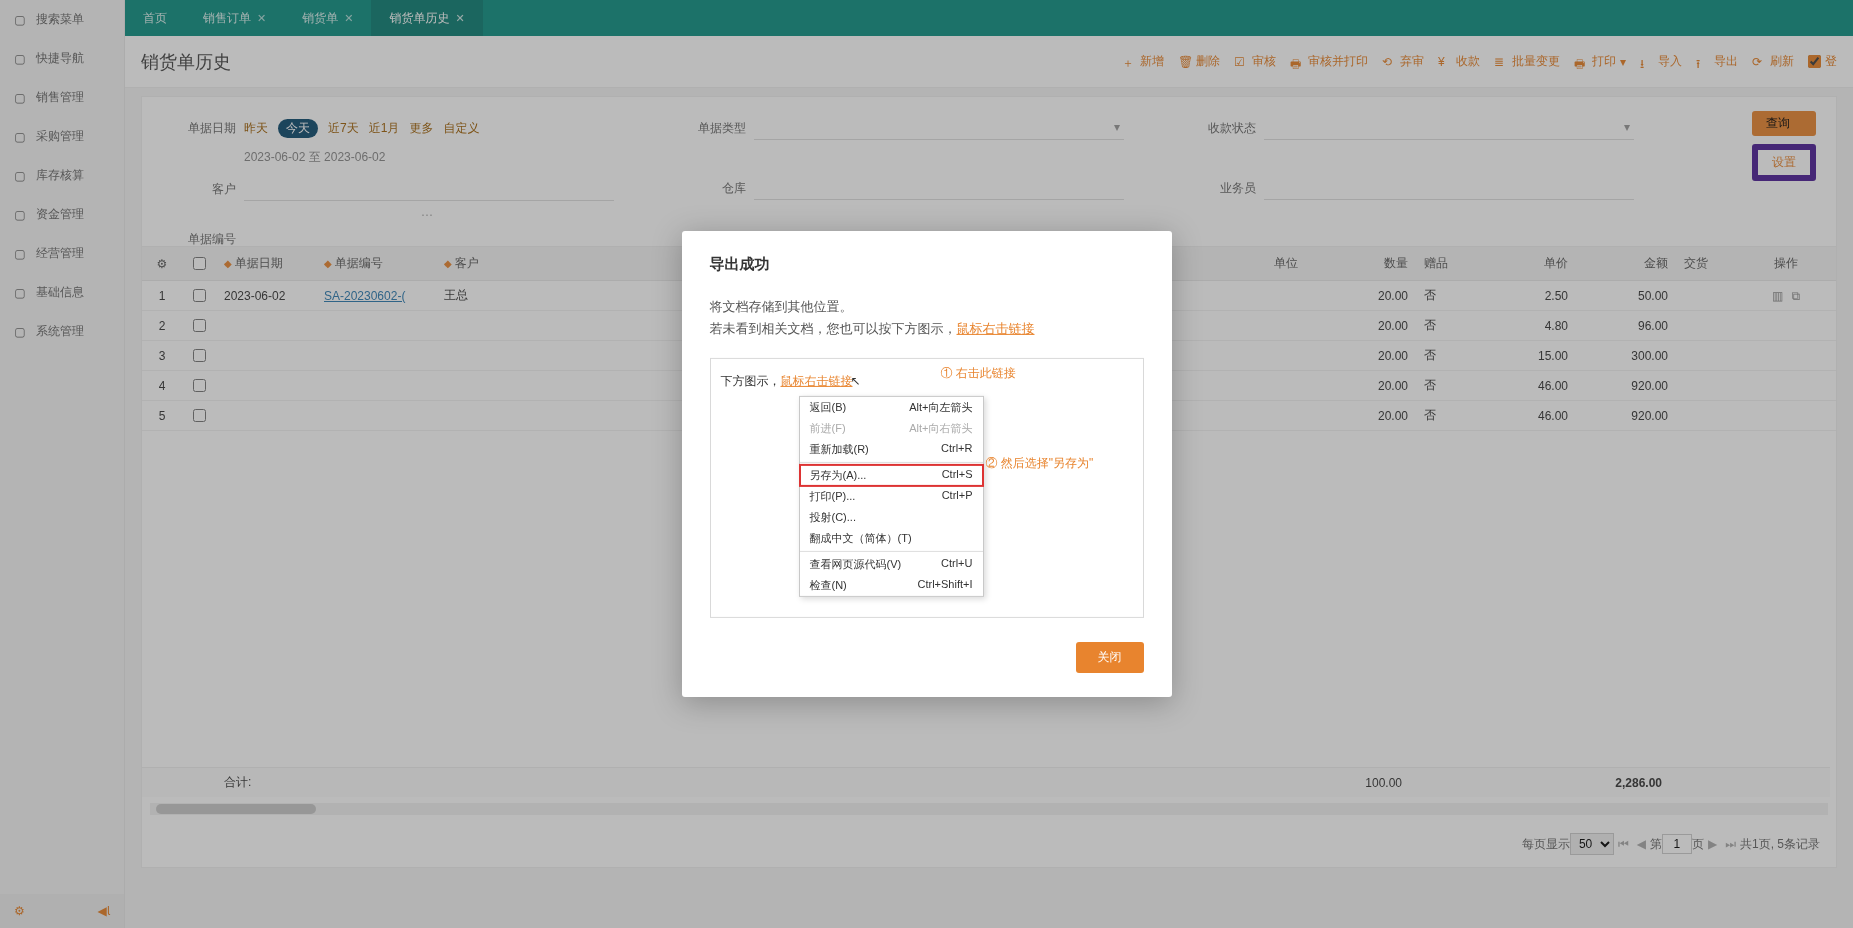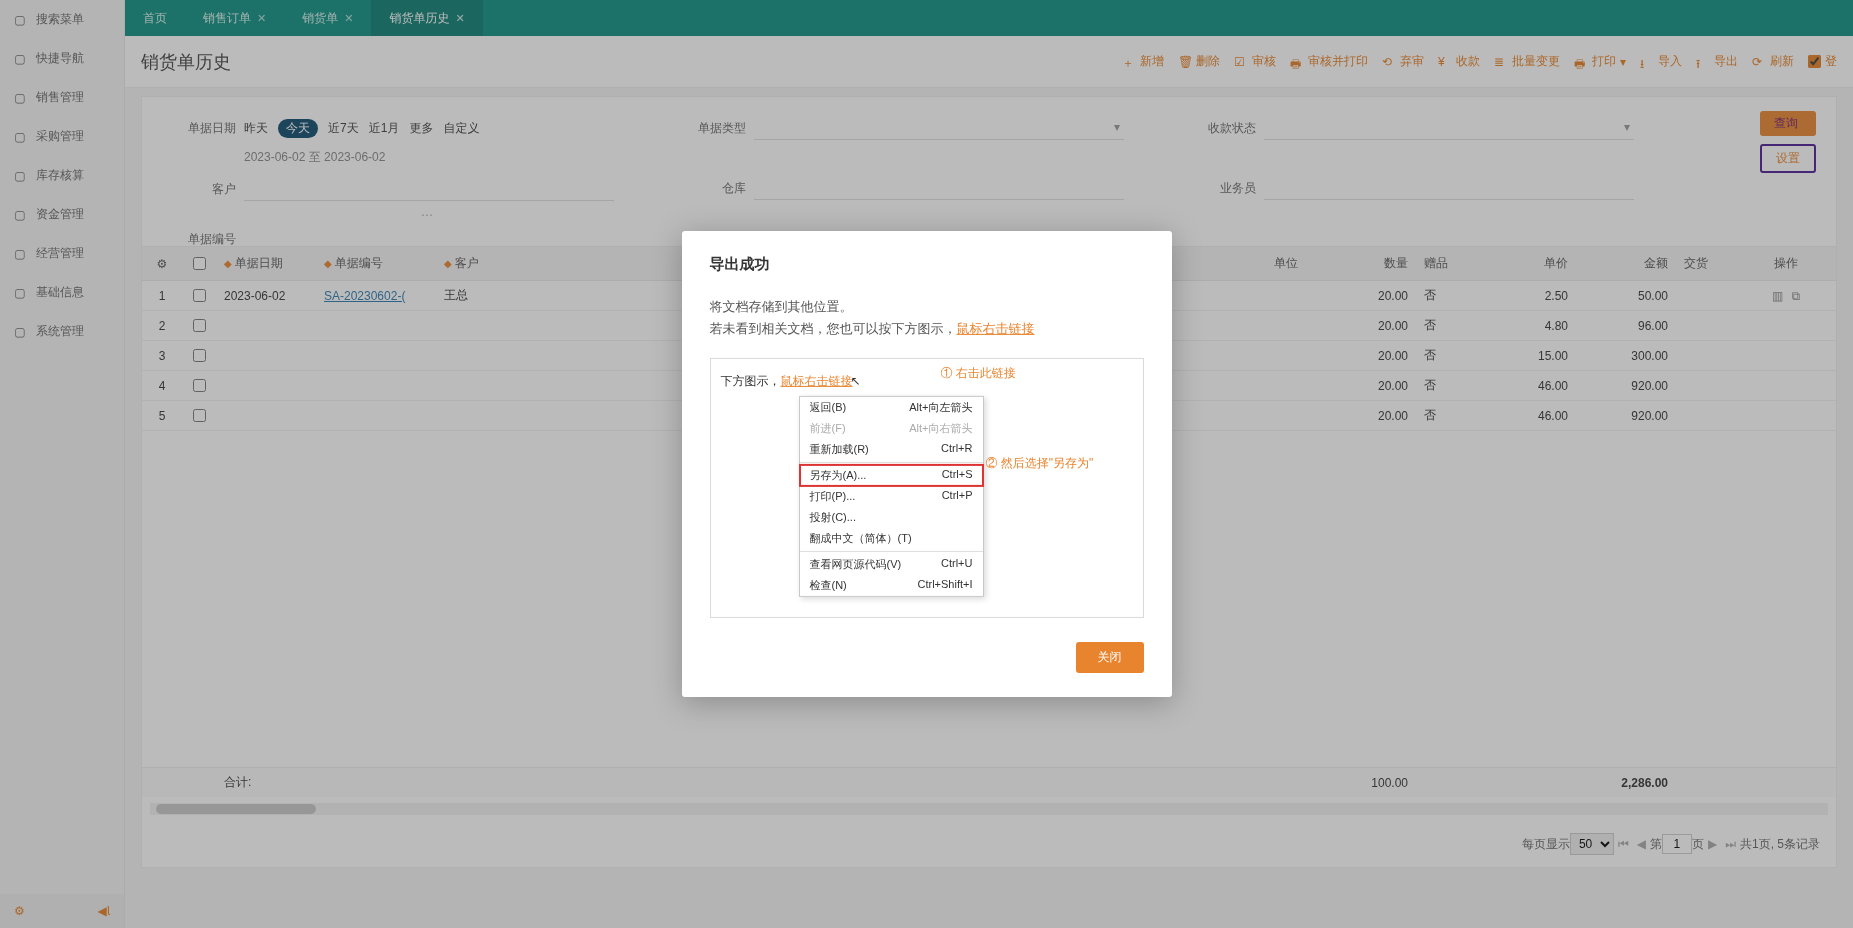--- a/index.html
+++ b/index.html
@@ -24,29 +24,29 @@
 .actions { display: flex; gap: 14px; align-items: center; }
 .action { color: #666; display: flex; align-items: center; gap: 4px; cursor: pointer; }
 .action.orange { color: #e67e22; }
 .action .ic { width: 14px; height: 14px; }
 .action.chk input { accent-color: #e67e22; }
 
 
 .filters { position: absolute; left: 141px; top: 96px; right: 16px; background: #fff; border: 1px solid #eee; padding: 14px 24px 10px; }
 .frow { display: flex; align-items: center; min-height: 34px; }
 .flabel { width: 70px; text-align: right; color: #666; margin-right: 8px; }
-.seg { color: #404040; margin-right: 10px; cursor: pointer; }
+.seg { color: #a16207; margin-right: 10px; cursor: pointer; }
 .seg.today { background: #0c4a6e; color: #fff; border-radius: 10px; padding: 1px 8px; }
 .frange { color: #888; margin-left: 78px; margin-top: 4px; }
 .fselect { display: inline-block; width: 370px; border-bottom: 1px solid #ddd; height: 24px; position: relative; }
 .fselect .caret { position: absolute; right: 4px; top: 4px; color: #999; }
 .dots { margin: 2px 0 0 78px; color: #aaa; letter-spacing: 4px; text-align: center; width: 370px; }
 .btn { display: inline-block; padding: 4px 14px; border-radius: 3px; cursor: pointer; }
-.btn-primary { background: #e8842e; color: #701a75; }
-.btn-border { border: 2px solid #4c1d95; color: #e8842e; }
+.btn-primary { background: #e8842e; color: #000000; }
+.btn-border { border: 6px solid #4c1d95; color: #e8842e; }
 .filter-btns { position: absolute; right: 20px; top: 14px; display: flex; flex-direction: column; gap: 8px; }
 
 
 .tablewrap { position: absolute; left: 141px; right: 16px; top: 246px; bottom: 60px; background: #fff; border: 1px solid #eee; }
 .thead { background: #f5f5f5; border-bottom: 1px solid #e8e8e8; height: 34px; display: flex; align-items: center; }
 .th, .td { padding: 0 8px; font-size: 12px; display: flex; align-items: center; }
 .th { color: #555; position: relative; }
 .th .sort { color: #e8842e; margin-right: 3px; font-size: 10px; }
 .tr { height: 30px; display: flex; align-items: center; border-bottom: 1px solid #f2f2f2; }
 .c-gear { width: 40px; justify-content: center; }
@@ -58,21 +58,21 @@
 .c-unit { width: 70px; }
 .c-qty { width: 80px; justify-content: flex-end; }
 .c-gift { width: 60px; }
 .c-price { width: 100px; justify-content: flex-end; }
 .c-amt { width: 100px; justify-content: flex-end; }
 .c-deliv { width: 60px; }
 .c-op { width: 100px; justify-content: center; }
 .link { color: #2a7ab0; text-decoration: underline; cursor: pointer; }
 .op-ic { color: #888; margin: 0 4px; cursor: pointer; }
 
-.sumrow { position: absolute; bottom: 70px; left: 0; right: 0; background: #fafafa; border-top: 1px solid #eee; height: 30px; display: flex; align-items: center; }
+.sumrow { position: absolute; bottom: 70px; left: 0; right: 6px; background: #fafafa; border-top: 1px solid #eee; height: 30px; display: flex; align-items: center; }
 .hscroll { position: absolute; bottom: 52px; left: 8px; right: 8px; height: 12px; background: #f1f1f1; }
 .hscroll .thumb { position: absolute; left: 6px; width: 160px; top: 1px; bottom: 1px; background: #c8c8c8; border-radius: 5px; }
 
 .pager { position: absolute; bottom: 12px; right: 16px; display: flex; align-items: center; color: #666; }
 .pager select, .pager input { border: 1px solid #ccc; padding: 2px 4px; font-size: 12px; }
 .pager .pbtn { color: #aaa; cursor: pointer; padding: 0 4px; }
 
 
 .overlay { position: absolute; inset: 0; background: rgba(60,60,60,0.35); }
 .modal { position: absolute; left: 50%; top: 50%; transform: translate(-50%,-50%); width: 490px; background: #fff; border-radius: 3px; padding: 24px 28px; box-shadow: 0 6px 30px rgba(0,0,0,0.25); }

